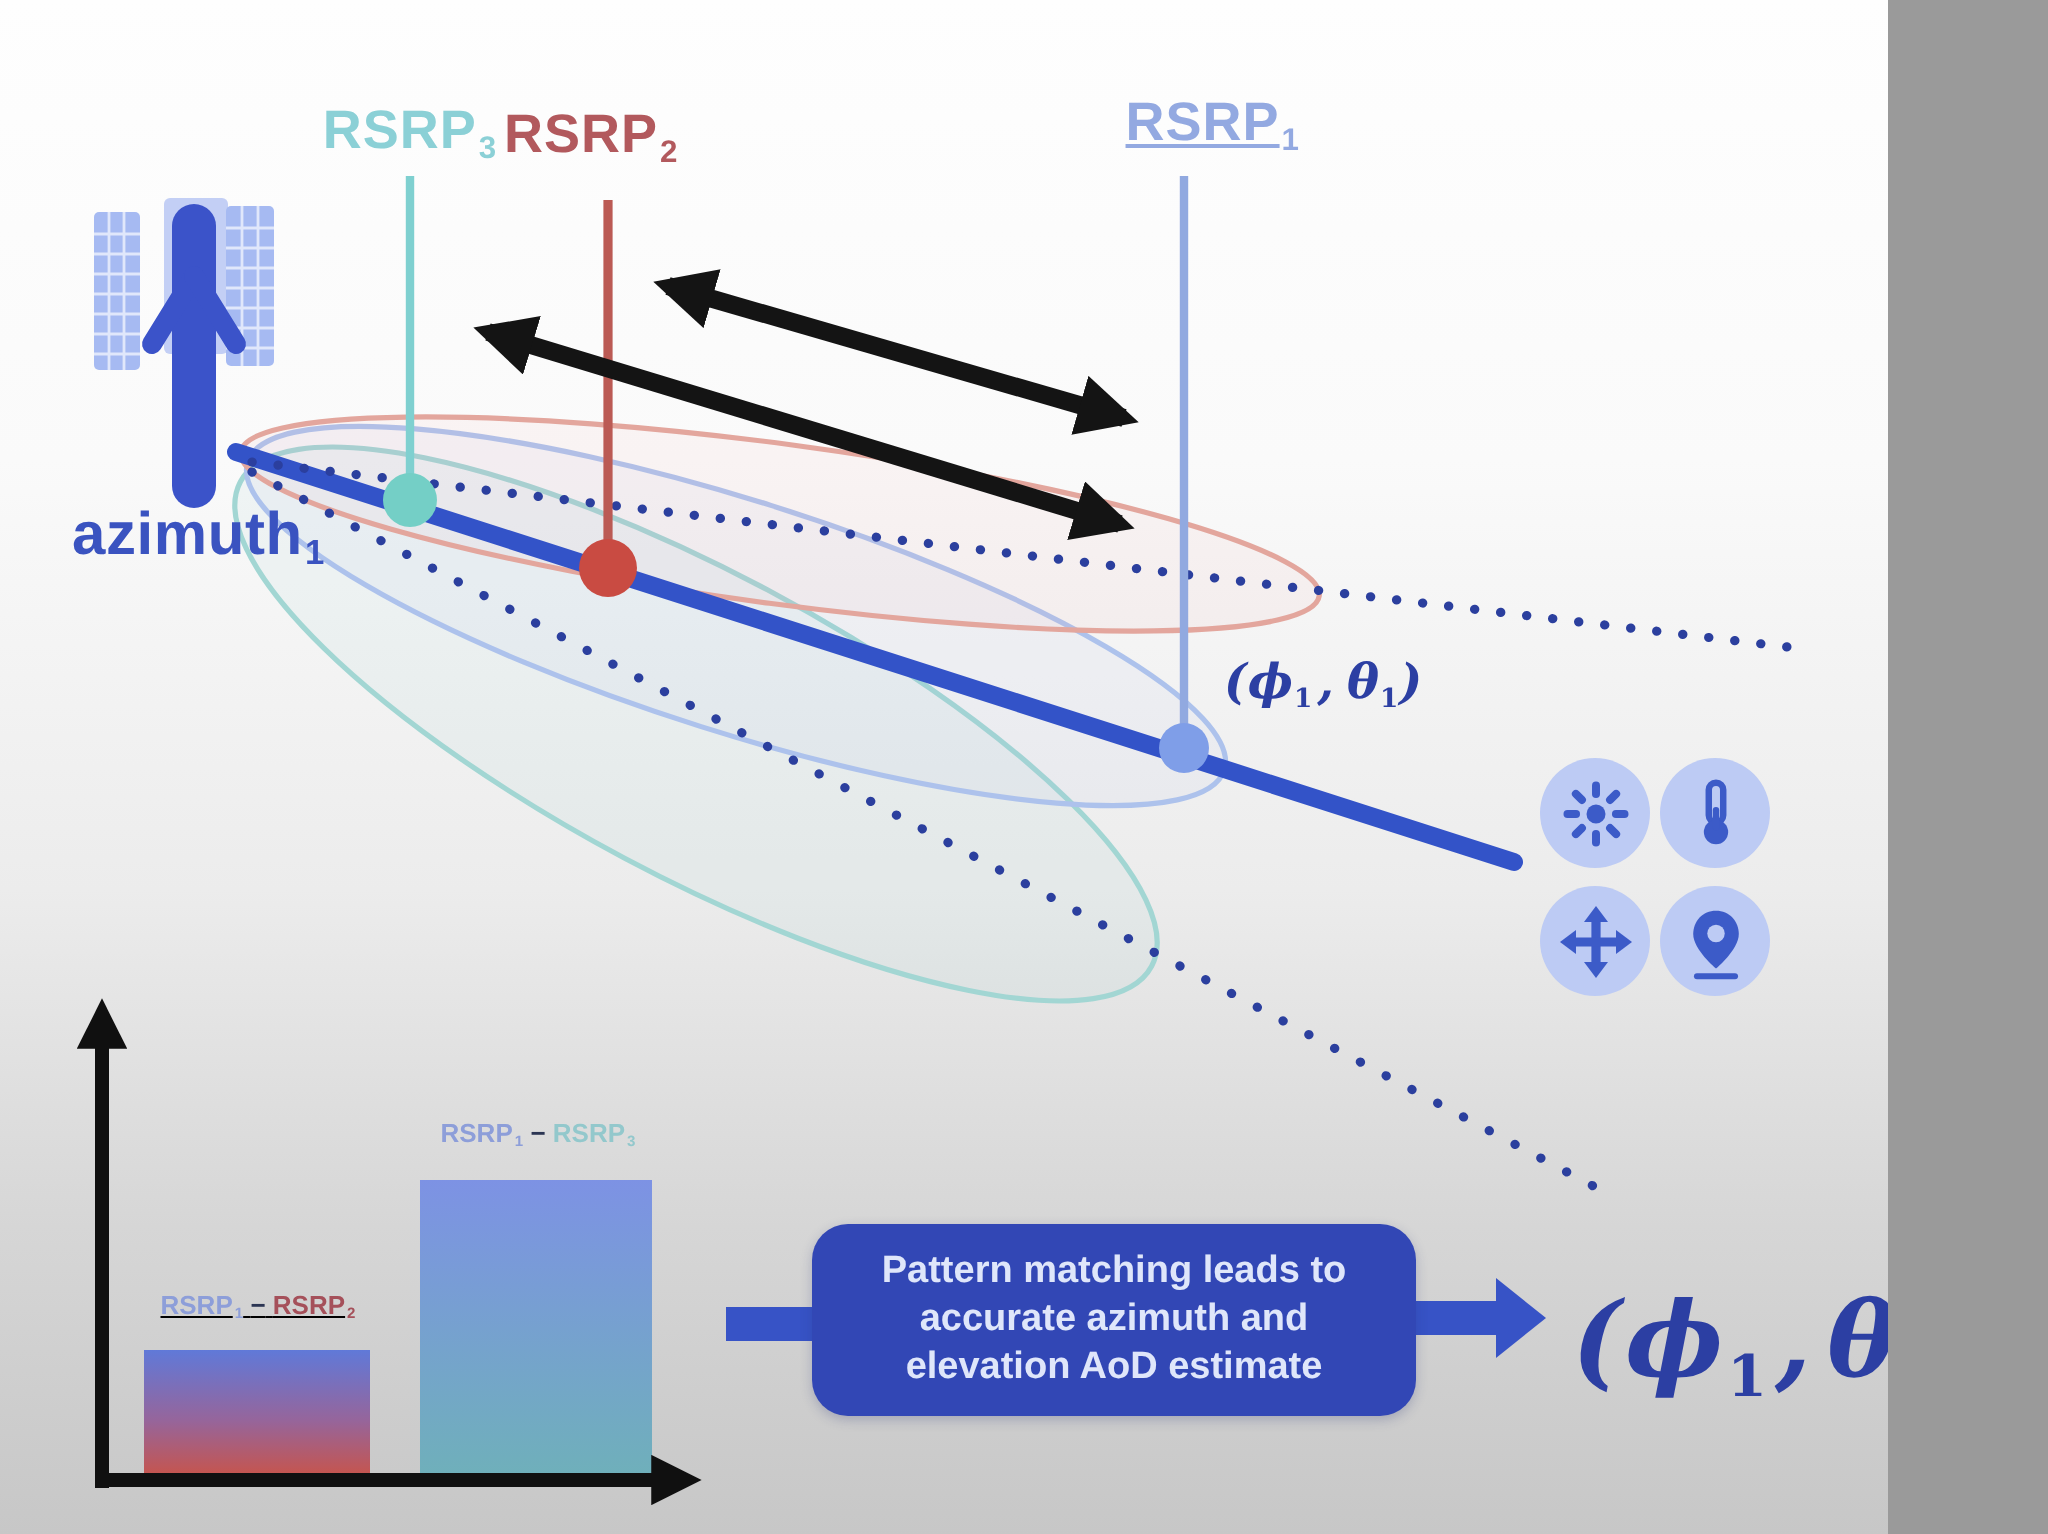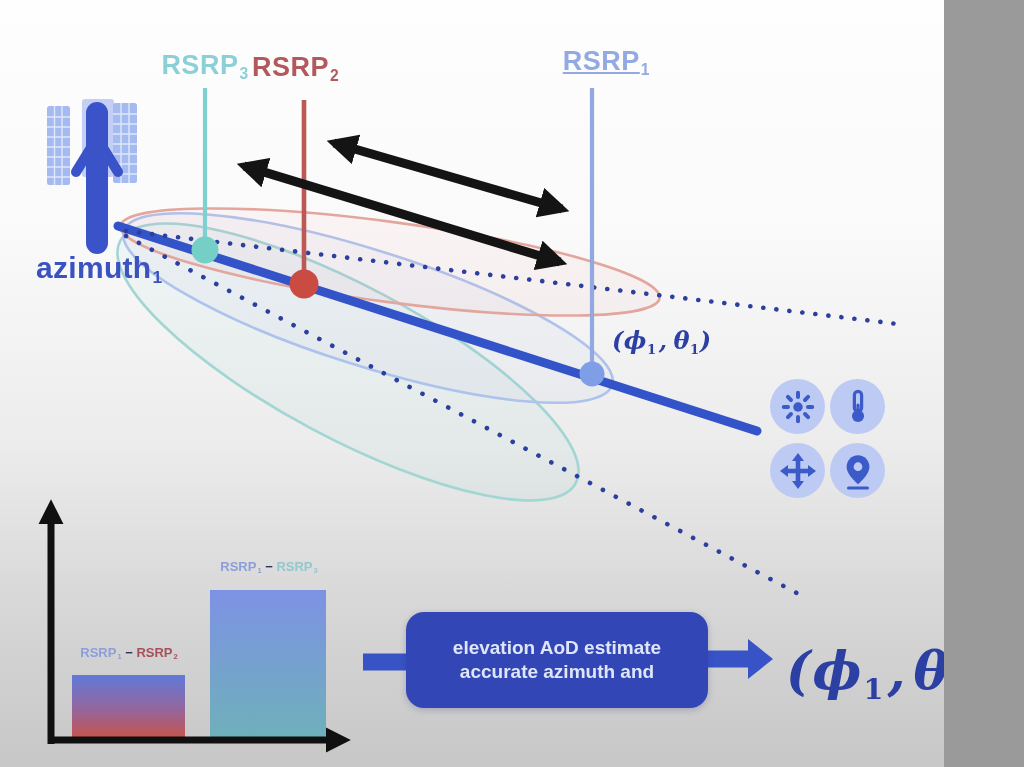--- a/index.html
+++ b/index.html
@@ -14,21 +14,21 @@
   .lbl-rsrp3{left:150px;top:50px;width:110px;text-align:center;font-size:27px;color:#8bd0d6;}
   .lbl-rsrp2{left:252px;top:52px;width:104px;text-align:left;font-size:27px;color:#b2595d;}
   .lbl-rsrp1{left:546px;top:46px;width:104px;text-align:right;font-size:27px;color:#93a9e1;text-decoration:underline;}
   .lbl-gnodeb{left:36px;top:251px;font-size:30px;color:#3a53c0;letter-spacing:.3px;}
   .angle{font-family:"DejaVu Serif","Liberation Serif",serif;font-style:italic;font-weight:700;color:#2c3fa3;}
   .angle .asub{font-size:.55em;font-style:normal;vertical-align:-0.35em;}
   .angle .acomma{margin:0 6px 0 2px;}
   .lbl-angle-mid{left:612px;top:326px;font-size:24px;}
   .lbl-angle-final{left:786px;top:640px;font-size:52px;letter-spacing:2px;}
   .bar-label{position:absolute;font-size:13px;font-weight:700;text-align:center;white-space:nowrap;}
-  .bar1-label{left:60px;top:645px;width:138px;}
+  .bar1-label{left:60px;top:645px;width:138px;text-decoration:underline;}
   .bar2-label{left:200px;top:559px;width:138px;}
   .c-peri{color:#8d9ed9;} .c-red{color:#a5505a;} .c-teal{color:#93c8cc;} .c-dark{color:#2b3553;}
   .callout-box{
     position:absolute;left:406px;top:612px;width:302px;height:96px;
     background:#3247b5;border-radius:18px;color:#dfe6fa;
     display:flex;flex-direction:column;justify-content:center;align-items:center;
     font-size:19px;font-weight:700;line-height:1.28;text-align:center;
     box-shadow:0 2px 6px rgba(40,50,120,.25);
   }
   .icon-grid{
@@ -121,22 +121,23 @@
     <span class="c-dark">−</span>
     <span class="c-red">RSRP</span><span class="c-red sub">2</span>
   </div>
   <div class="bar-label bar2-label">
     <span class="c-peri">RSRP</span><span class="c-peri sub">1</span>
     <span class="c-dark">−</span>
     <span class="c-teal">RSRP</span><span class="c-teal sub">3</span>
   </div>
 
   <div class="callout-box">
+    <div>Pattern matching leads to</div>
+    <div>accurate azimuth and</div>
     <div>elevation AoD estimate</div>
-    <div>accurate azimuth and</div>
   </div>
 
   <div class="lbl angle lbl-angle-final">
     <span>(</span><span>ϕ</span><span class="asub">1</span><span class="acomma">,</span><span>θ</span><span class="asub">1</span><span>)</span>
   </div>
 
   <div class="icon-grid">
     <div class="icon-circle">
       <svg width="38" height="38" viewBox="0 0 40 40">
         <circle cx="20" cy="20" r="5" fill="#3c5bc8"></circle>

